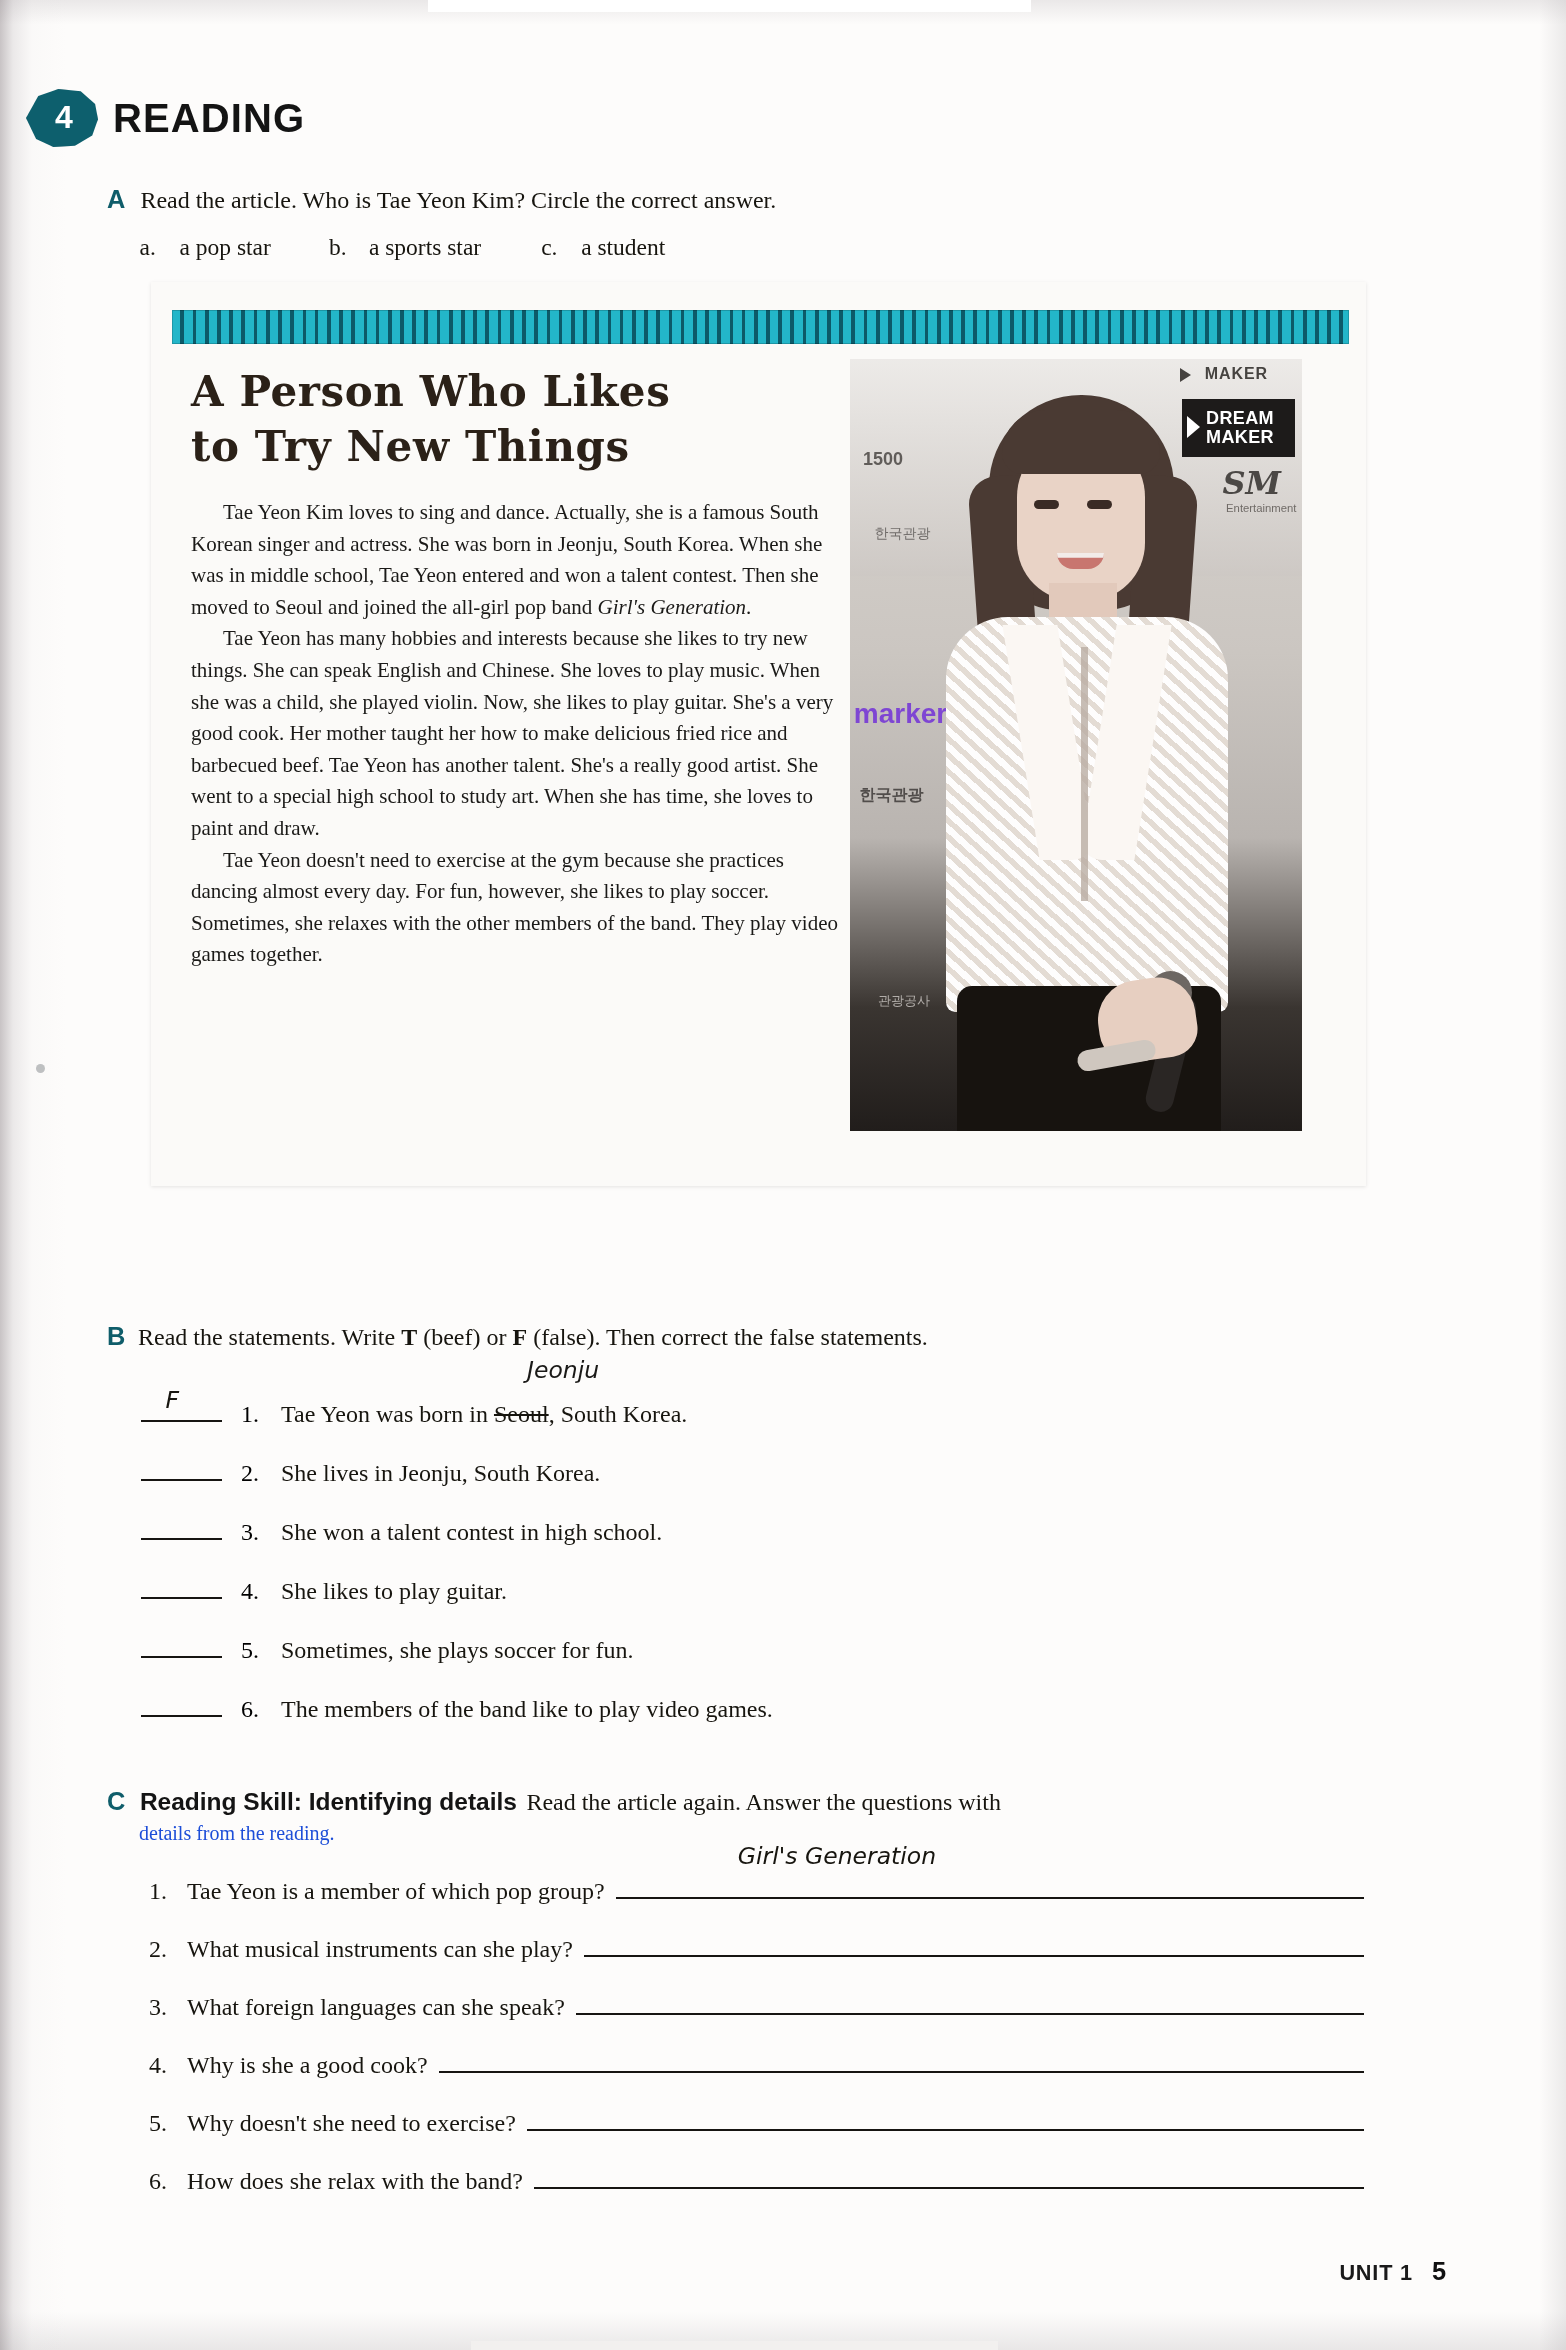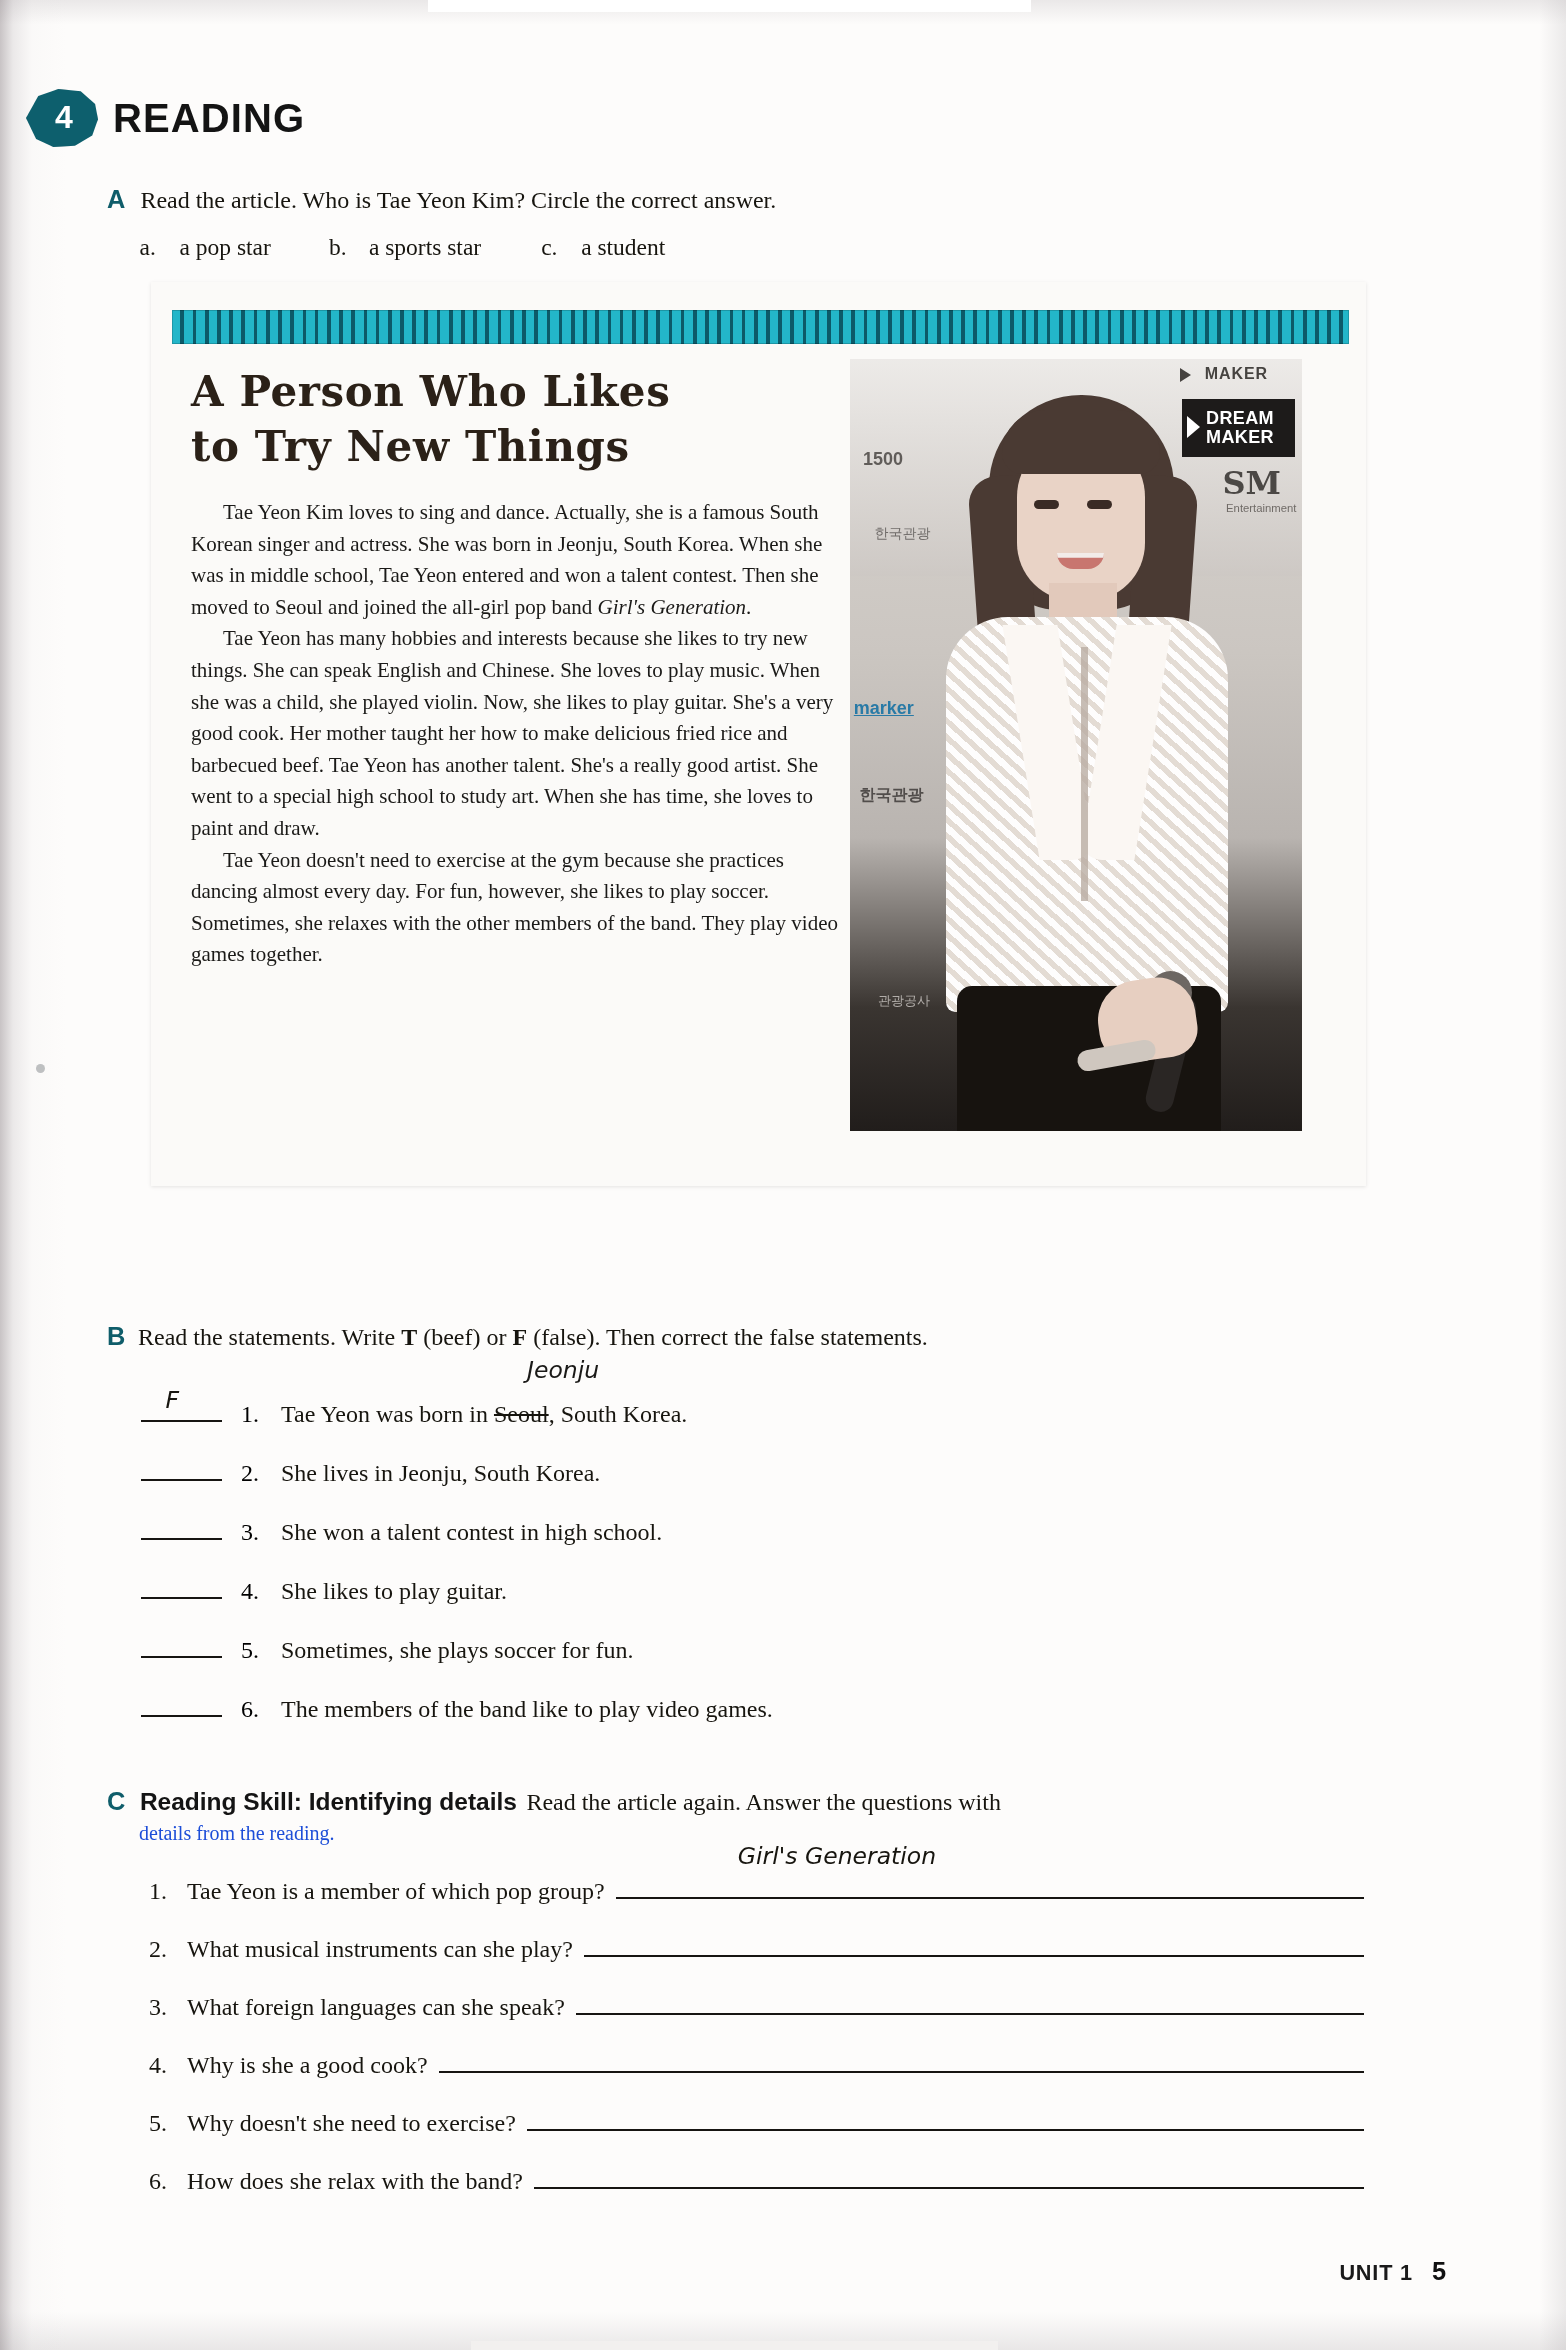--- a/index.html
+++ b/index.html
@@ -141,21 +141,21 @@
     position:absolute;right:34px;top:5.6px;
     color:#2a2724;font-family:"Liberation Sans",sans-serif;
     font-weight:bold;font-size:16px;letter-spacing:0.9px;opacity:.85;
   }
   .photo .maker-top:before{
     content:"";position:absolute;left:-24.5px;top:3.8px;
     border-left:11.3px solid #2a2724;border-top:7.5px solid transparent;border-bottom:7.5px solid transparent;
   }
   .photo .sm-logo{
     position:absolute;right:21px;top:105px;
-    font-family:"DejaVu Serif",serif;font-weight:bold;
+    font-family:"DejaVu Serif",serif;font-style:italic;font-weight:bold;
     font-size:32px;color:#3c3936;opacity:.9;
   }
   .photo .ent-text{
     position:absolute;right:5.6px;top:143px;
     font-family:"Liberation Sans",sans-serif;font-size:11.3px;color:#55504c;opacity:.8;
   }
   .photo .num-1500{
     position:absolute;left:13px;top:90px;
     font-family:"Liberation Sans",sans-serif;font-weight:bold;font-size:18px;
     color:#4b4744;opacity:.85;
@@ -167,22 +167,22 @@
   .photo .kr-2{
     position:absolute;left:9.4px;top:426px;font-size:16px;color:#3f3b39;opacity:.85;
     font-family:"DejaVu Sans",sans-serif;font-weight:bold;
   }
   .photo .kr-3{
     position:absolute;left:28px;top:633px;font-size:13px;color:#d8d4d0;opacity:.75;
     font-family:"DejaVu Sans",sans-serif;
   }
   .photo .marker-word{
     position:absolute;left:3.8px;top:339px;
-    font-family:"Liberation Sans",sans-serif;font-weight:bold;font-size:18px;
-    color:#0369a1;opacity:.8;text-decoration:underline;
+    font-family:"Liberation Sans",sans-serif;font-weight:bold;font-size:28px;
+    color:#6d28d9;opacity:.8;
   }
   
   .person{position:absolute;left:90px;top:36px;width:292px;height:744px;}
   .person .hair{
     position:absolute;left:49px;top:0px;width:185px;height:215px;
     background:#4a3a33;
     border-radius:92px 92px 70px 70px;
   }
   .person .face{
     position:absolute;left:77px;top:40px;width:128px;height:166px;

